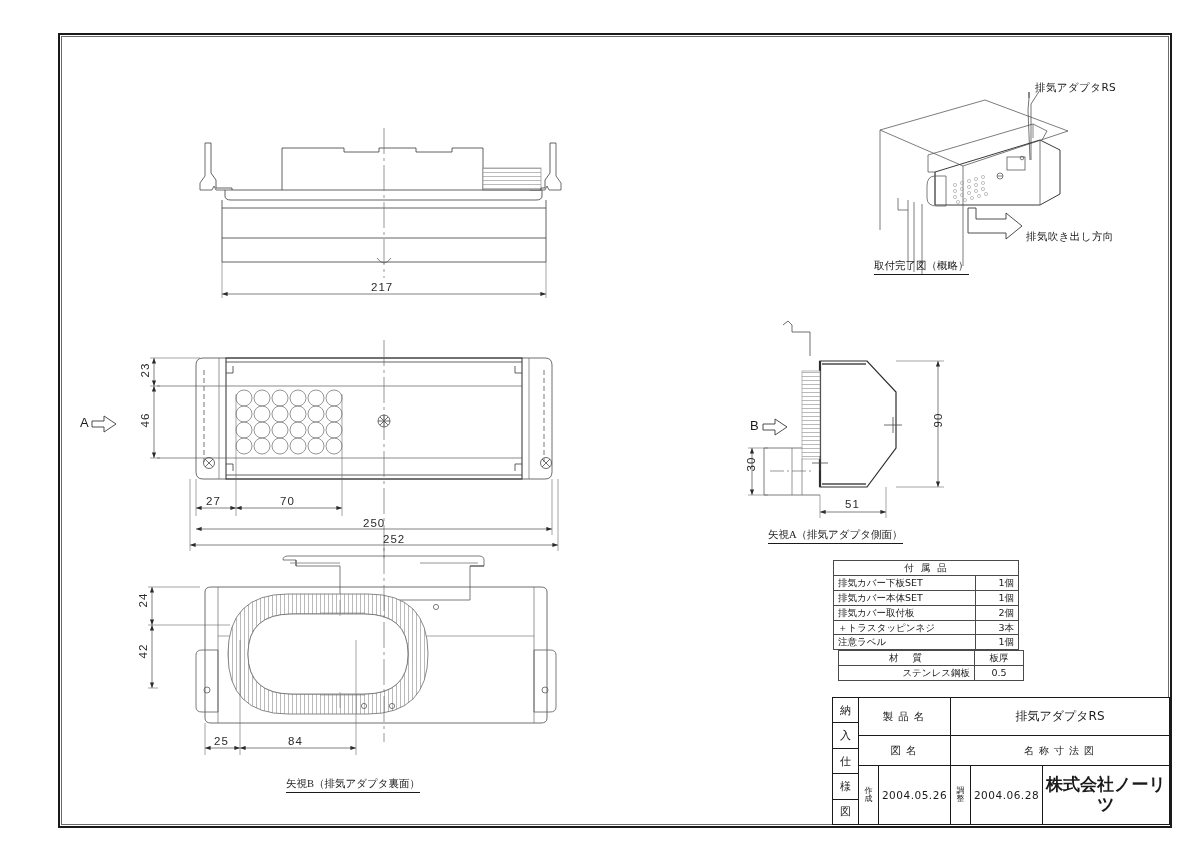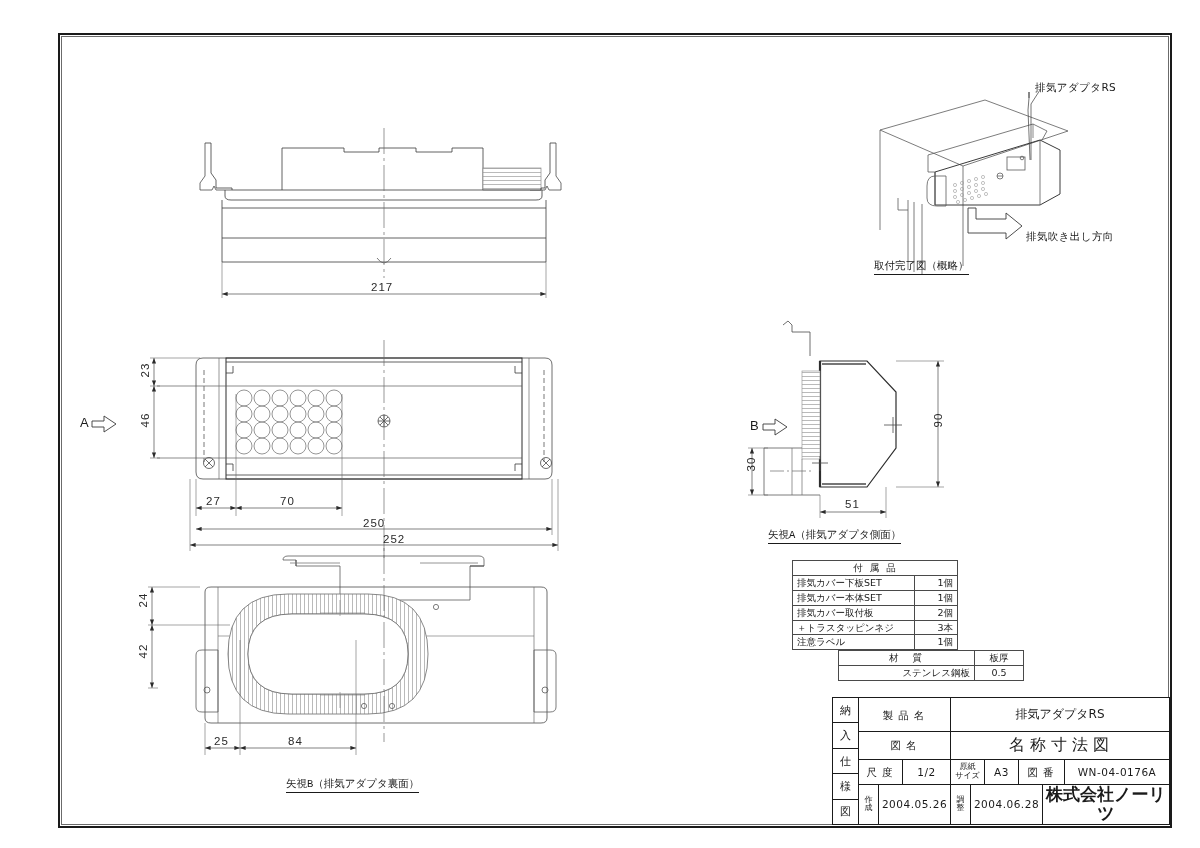--- a/index.html
+++ b/index.html
@@ -57,21 +57,21 @@
     color: #2a2a2a;
     white-space: nowrap;
     letter-spacing: 1px;
   }
   .dim.vert {
     transform: rotate(-90deg);
     transform-origin: 50% 50%;
   }
   .caption {
     position: absolute;
-    font-family: Liberation Mono, monospace;
+    font-family: Liberation Serif, serif;
     font-size: 10.5px;
     color: #1a1a1a;
     white-space: nowrap;
     border-bottom: 1px solid #1a1a1a;
     padding-bottom: 1px;
   }
   
   table.dtable {
     position: absolute;
     border-collapse: collapse;
@@ -79,21 +79,21 @@
     font-size: 9.5px;
     color: #1a1a1a;
     background: #ffffff;
   }
   table.dtable td, table.dtable th {
     border: 1px solid #4a4a4a;
     padding: 1px 4px;
     font-weight: normal;
     line-height: 1.25;
   }
-  #parts-table { left: 792px; top: 560px; width: 166px; }
+  #parts-table { left: 833px; top: 560px; width: 186px; }
   #parts-table td.name { text-align: left; }
   #parts-table td.qty { text-align: right; width: 34px; }
   #parts-table th.hdr { text-align: center; letter-spacing: 7px; padding-left: 10px; }
 
   #material-table { left: 838px; top: 650px; width: 186px; }
   #material-table th.m1 { text-align: center; letter-spacing: 14px; padding-left: 16px; }
   #material-table th.m2 { width: 40px; }
   #material-table td.m1 { text-align: right; margin-top: 33px; }
   #material-table td.m2 { text-align: center; width: 40px; }
 
@@ -532,36 +532,23 @@
     </div>
     <div id="tb-main">
 
       <div class="tb-row" id="tb-row1">
         <div class="tb-cell sp3" style="width:92px;">製品名</div>
         <div class="tb-cell" style="flex:1; font-size:12px;">排気アダプタRS</div>
       </div>
 
       <div class="tb-row" id="tb-row2">
         <div class="tb-cell sp4" style="width:92px;">図名</div>
-        <div class="tb-cell sp3" style="flex:1; font-size:16px;">名称寸法図</div>
+        <div class="tb-cell sp3" style="flex:1; font-size:10px;">名称寸法図</div>
       </div>
 
-      <div class="tb-row" id="tb-row3">
-        <div class="tb-cell sp3" style="width:44px;">尺度</div>
-        <div class="tb-cell val-mono" style="width:48px;">1/2</div>
-        <div class="tb-cell" style="width:34px;">
-          <div class="stack">
-            <span>原紙</span>
-            <span>サイズ</span>
-          </div>
-        </div>
-        <div class="tb-cell val-mono" style="width:34px;">A3</div>
-        <div class="tb-cell sp3" style="width:46px;">図番</div>
-        <div class="tb-cell val-mono" style="flex:1;">WN-04-0176A</div>
-      </div>
 
       <div class="tb-row" id="tb-row4">
         <div class="tb-cell" style="width:20px;">
           <div class="stack">
             <span>作</span>
             <span>成</span>
           </div>
         </div>
         <div class="tb-cell val-mono" style="width:72px;">2004.05.26</div>
         <div class="tb-cell" style="width:20px;">

